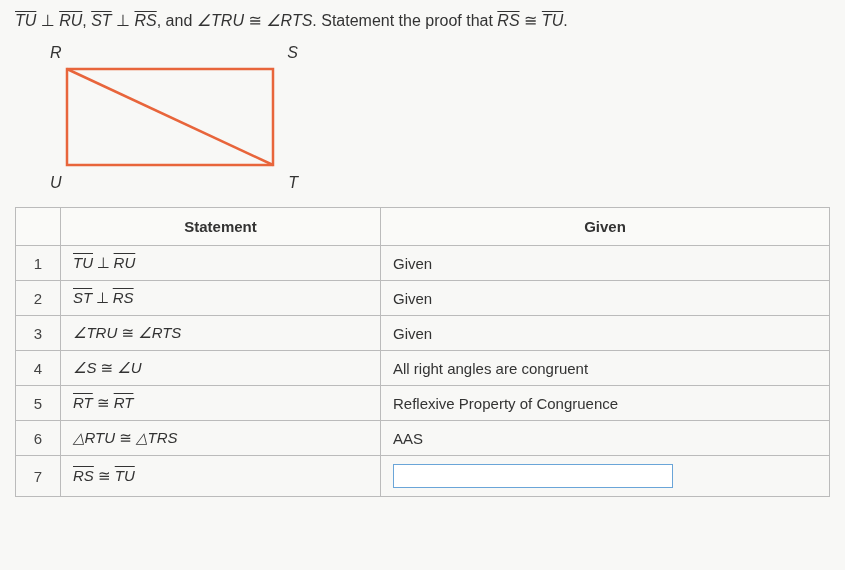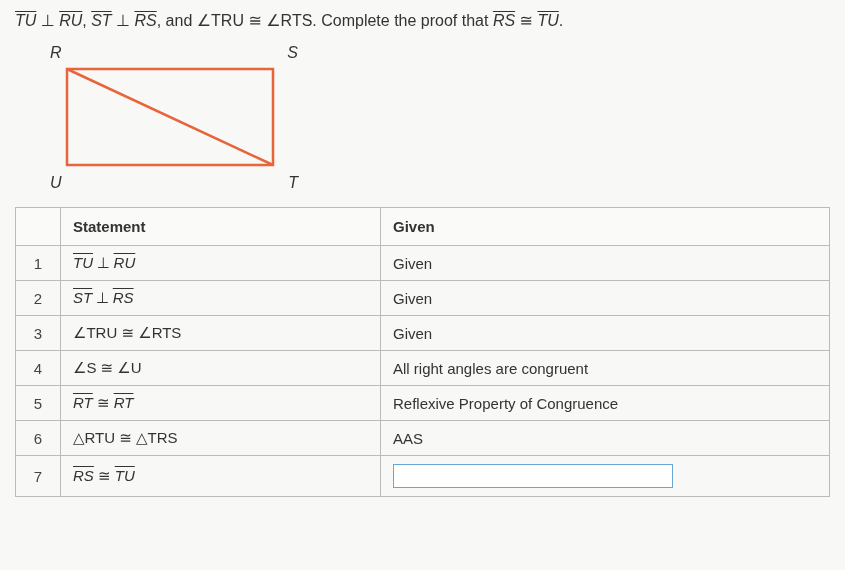--- a/index.html
+++ b/index.html
@@ -11,21 +11,21 @@
       height: 570px;
       padding: 10px 15px;
       font-size: 15px;
     }
     .prompt {
       font-size: 16px;
       margin-bottom: 15px;
       line-height: 1.4;
     }
     .ov { text-decoration: overline; font-style: italic; }
-    .it { }
+    .it { font-style: italic; }
     .diagram-wrap {
       margin-left: 35px;
       margin-bottom: 20px;
       position: relative;
       width: 240px;
       height: 140px;
     }
     .diagram-label {
       position: absolute;
       font-style: italic;
@@ -39,21 +39,21 @@
     .diagram-svg {
       position: absolute;
       left: 15px;
       top: 20px;
     }
     .proof-table {
       border-collapse: collapse;
       width: 100%;
     }
     .proof-table th {
-      text-align: left;
+      text-align: center;
       font-weight: bold;
       padding: 10px 12px;
       border: 1px solid #bbb;
       background: #fafaf8;
     }
     .proof-table td {
       padding: 8px 12px;
       border: 1px solid #bbb;
       vertical-align: middle;
     }
@@ -77,21 +77,21 @@
 </head>
 <body>
 
 <div class="prompt">
   <span class="ov">TU</span>
   <span class="perp">⊥</span>
   <span class="ov">RU</span><span>, </span>
   <span class="ov">ST</span>
   <span class="perp">⊥</span>
   <span class="ov">RS</span><span>, and </span>
-  <span class="it">∠TRU</span><span> ≅ </span><span class="it">∠RTS</span><span>. Complete the proof that </span>
+  <span class="it">∠TRU</span><span> ≅ </span><span class="it">∠RTS</span><span>. Statement the proof that </span>
   <span class="ov">RS</span><span> ≅ </span><span class="ov">TU</span><span>.</span>
 </div>
 
 <div class="diagram-wrap">
   <span class="diagram-label lbl-R">R</span>
   <span class="diagram-label lbl-S">S</span>
   <span class="diagram-label lbl-U">U</span>
   <span class="diagram-label lbl-T">T</span>
   <svg class="diagram-svg" width="210" height="100" viewBox="0 0 210 100">
     <rect x="2" y="2" width="206" height="96" fill="none" stroke="#e8653b" stroke-width="2.5"></rect>

